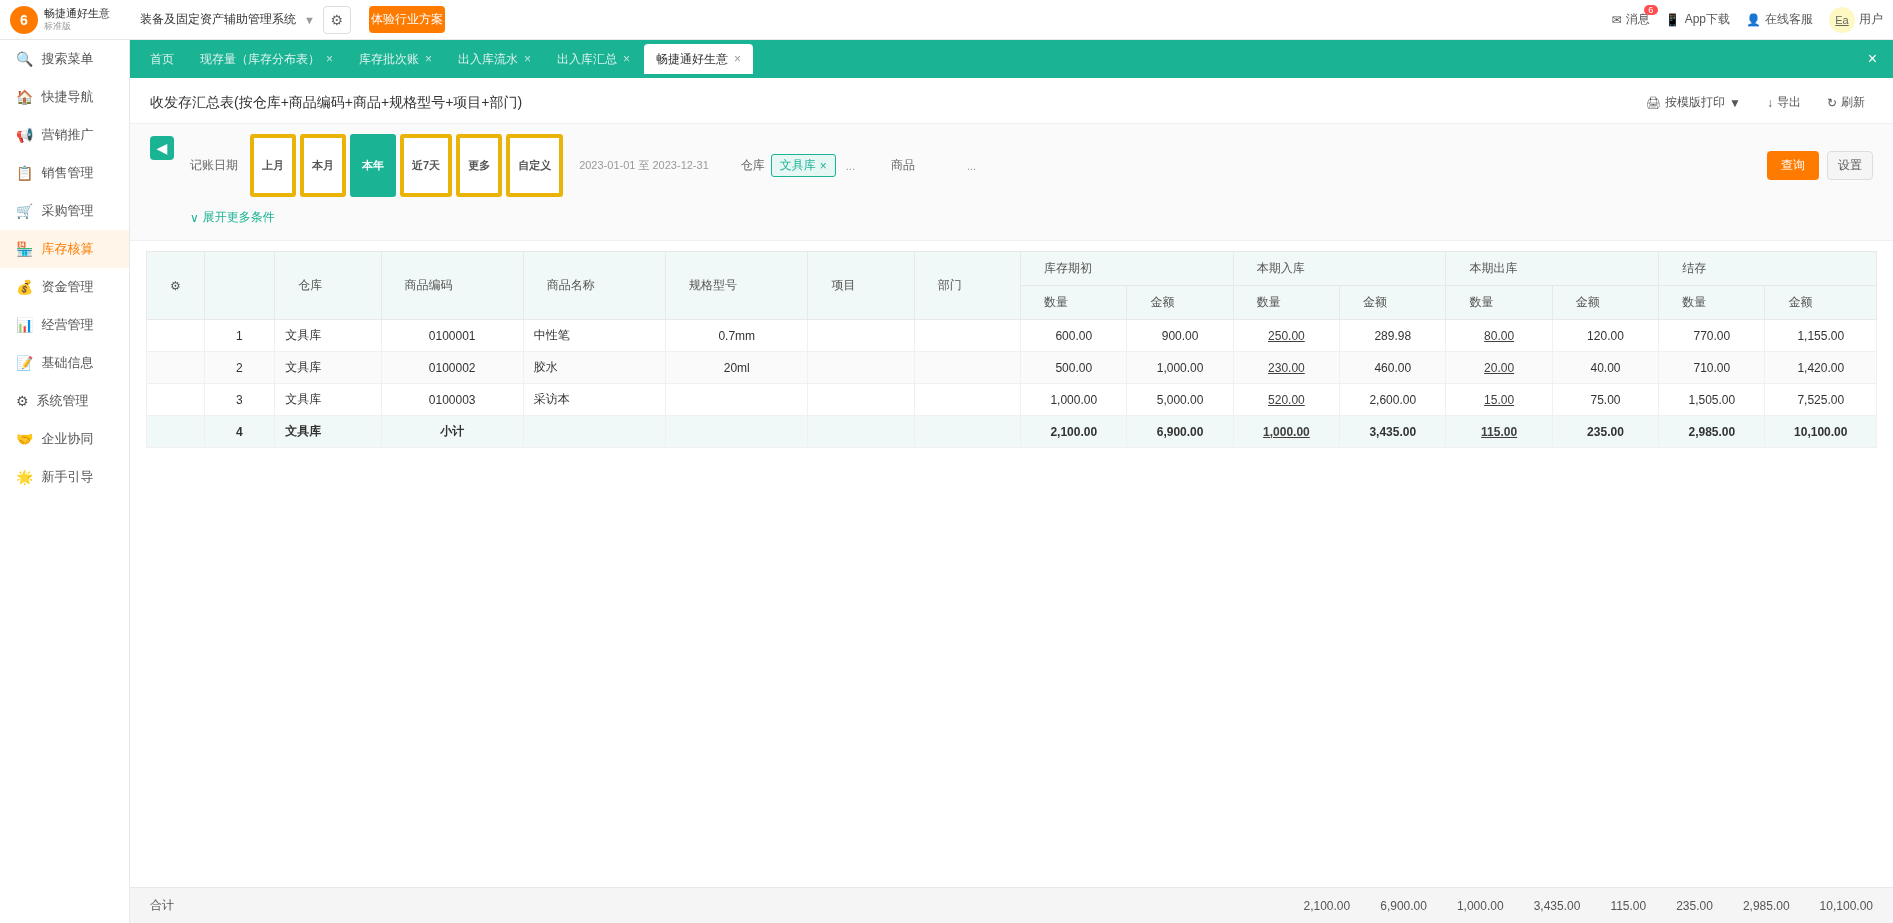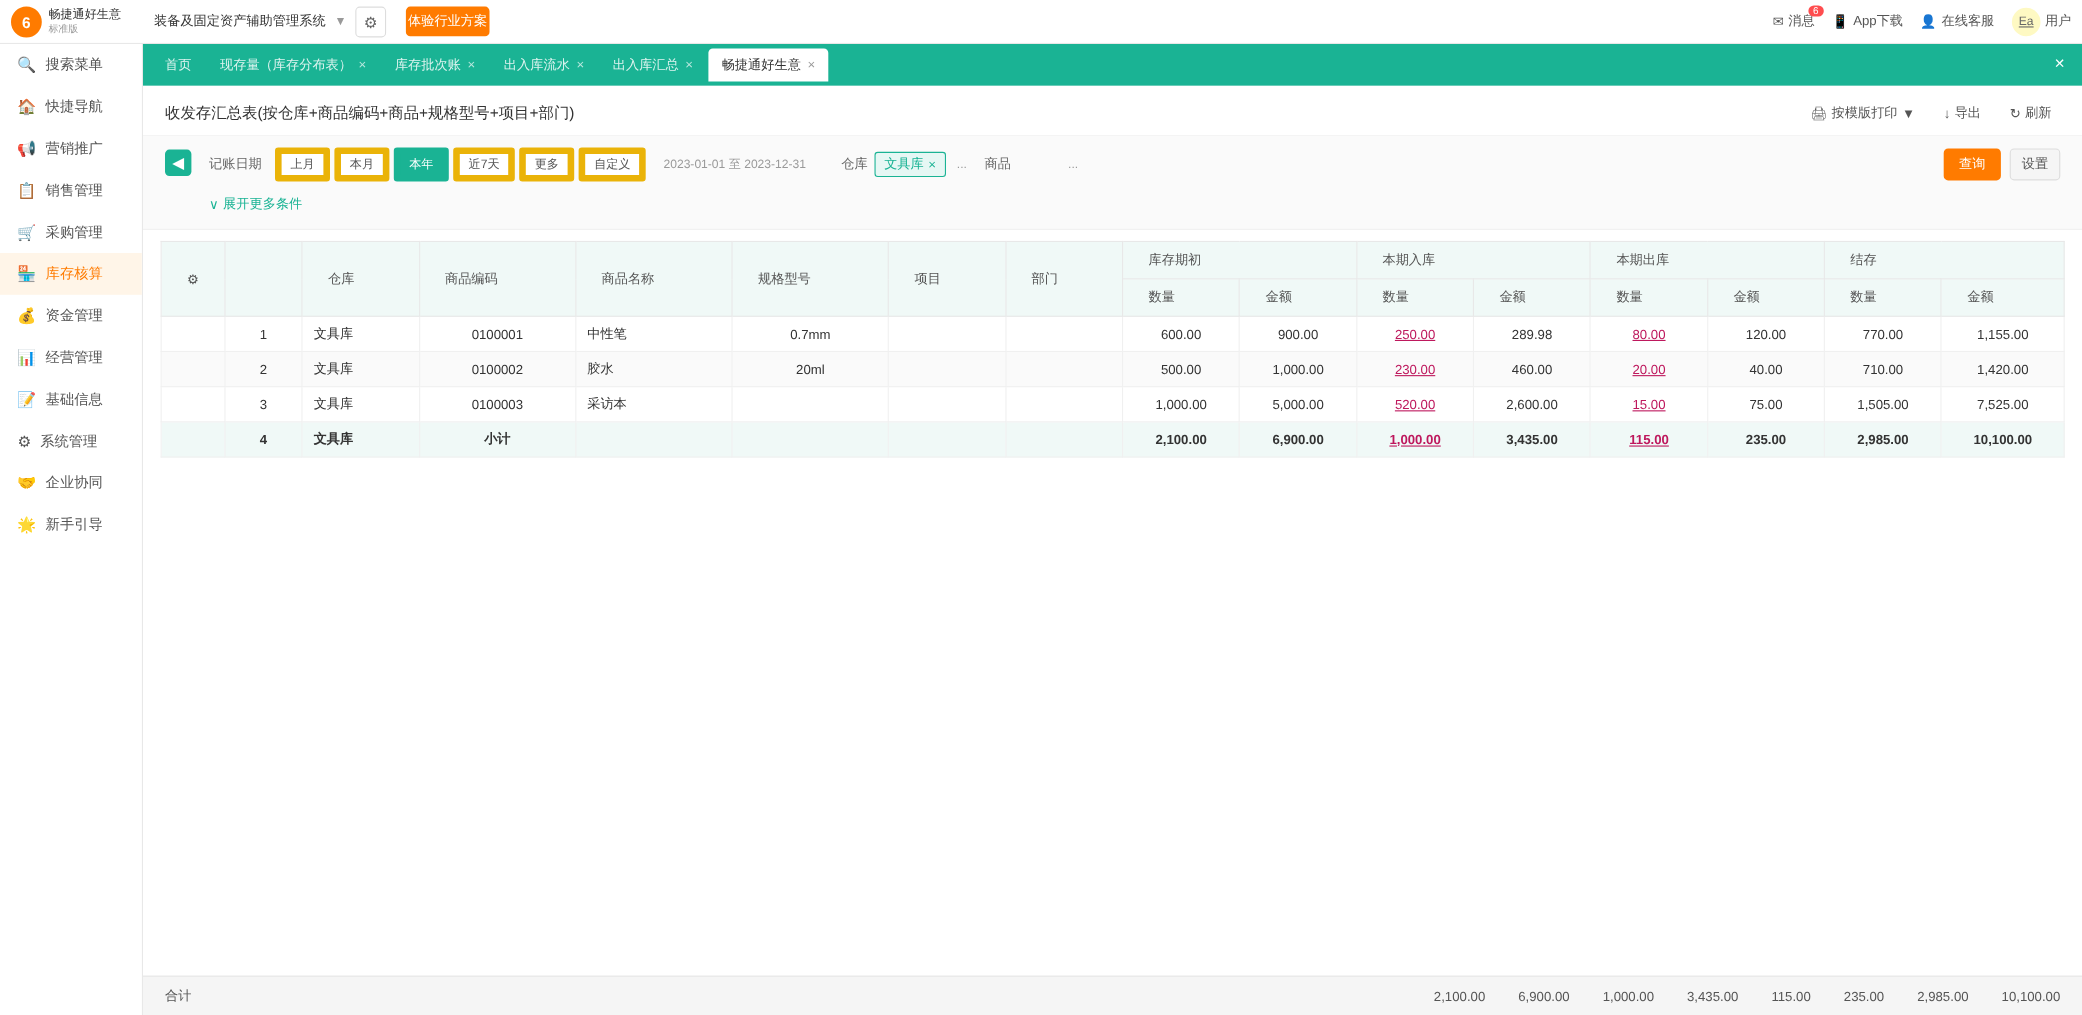--- a/index.html
+++ b/index.html
@@ -248,27 +248,28 @@
       gap: 12px;
       flex-wrap: wrap;
     }
     .filter-label { color: #666; font-size: 12px; }
     .filter-date-btns {
       display: flex;
       align-items: center;
       gap: 4px;
     }
     .date-btn {
-      padding: 2px 8px;
-      border: 6px solid #eab308;
+      padding: 20px 8px;
+      border: 4px solid #eab308;
       border-radius: 3px;
       font-size: 11px;
       cursor: pointer;
       background: #fff;
       color: #555;
+      font-weight: bold;
     }
     .date-btn.active {
       background: #1ab394;
       color: white;
       border-color: #1ab394;
     }
     .date-range { font-size: 11px; color: #999; margin-left: 4px; }
     .filter-field {
       display: flex;
       align-items: center;
@@ -324,21 +325,21 @@
       border: 1px solid #f0f0f0;
       text-align: center;
     }
     .data-table td.left { text-align: left; }
     .data-table tr:nth-child(even) { background: #fafafa; }
     .data-table tr.subtotal {
       background: #f0f9f7;
       font-weight: bold;
     }
     .data-table tr.subtotal td { color: #333; }
-    .data-table .underline { text-decoration: underline; cursor: pointer; color: #be185d; }
+    .data-table .underline { text-decoration: underline; cursor: pointer; color: #404040; }
     .th-group { background: #e8f5f2; }
 
     .gear-cell {
       width: 32px; text-align: center; color: #999;
     }
 
     .bottom-bar {
       height: 36px;
       background: #f5f5f5;
       border-top: 1px solid #e8e8e8;
@@ -512,21 +513,21 @@
             </div>
             <span class="date-range">2023-01-01 至 2023-12-31</span>
             <div class="filter-field" style="margin-left: 20px;">
               <span class="filter-label">仓库</span>
               <div class="warehouse-tag">
                 <span>文具库</span>
                 <span class="close">×</span>
               </div>
               <span class="filter-more-btn">...</span>
             </div>
-            <div class="filter-field" style=" gap: 48px;">
+            <div class="filter-field" style="margin-left: 20px; gap: 48px;">
               <span class="filter-label">商品</span>
               <span class="filter-more-btn">...</span>
             </div>
             <div style="margin-left: auto; display: flex; gap: 8px;">
               <button class="action-btn-primary">查询</button>
               <button class="action-btn-settings">设置</button>
             </div>
           </div>
           <div class="filter-row">
             <div class="expand-conditions">

